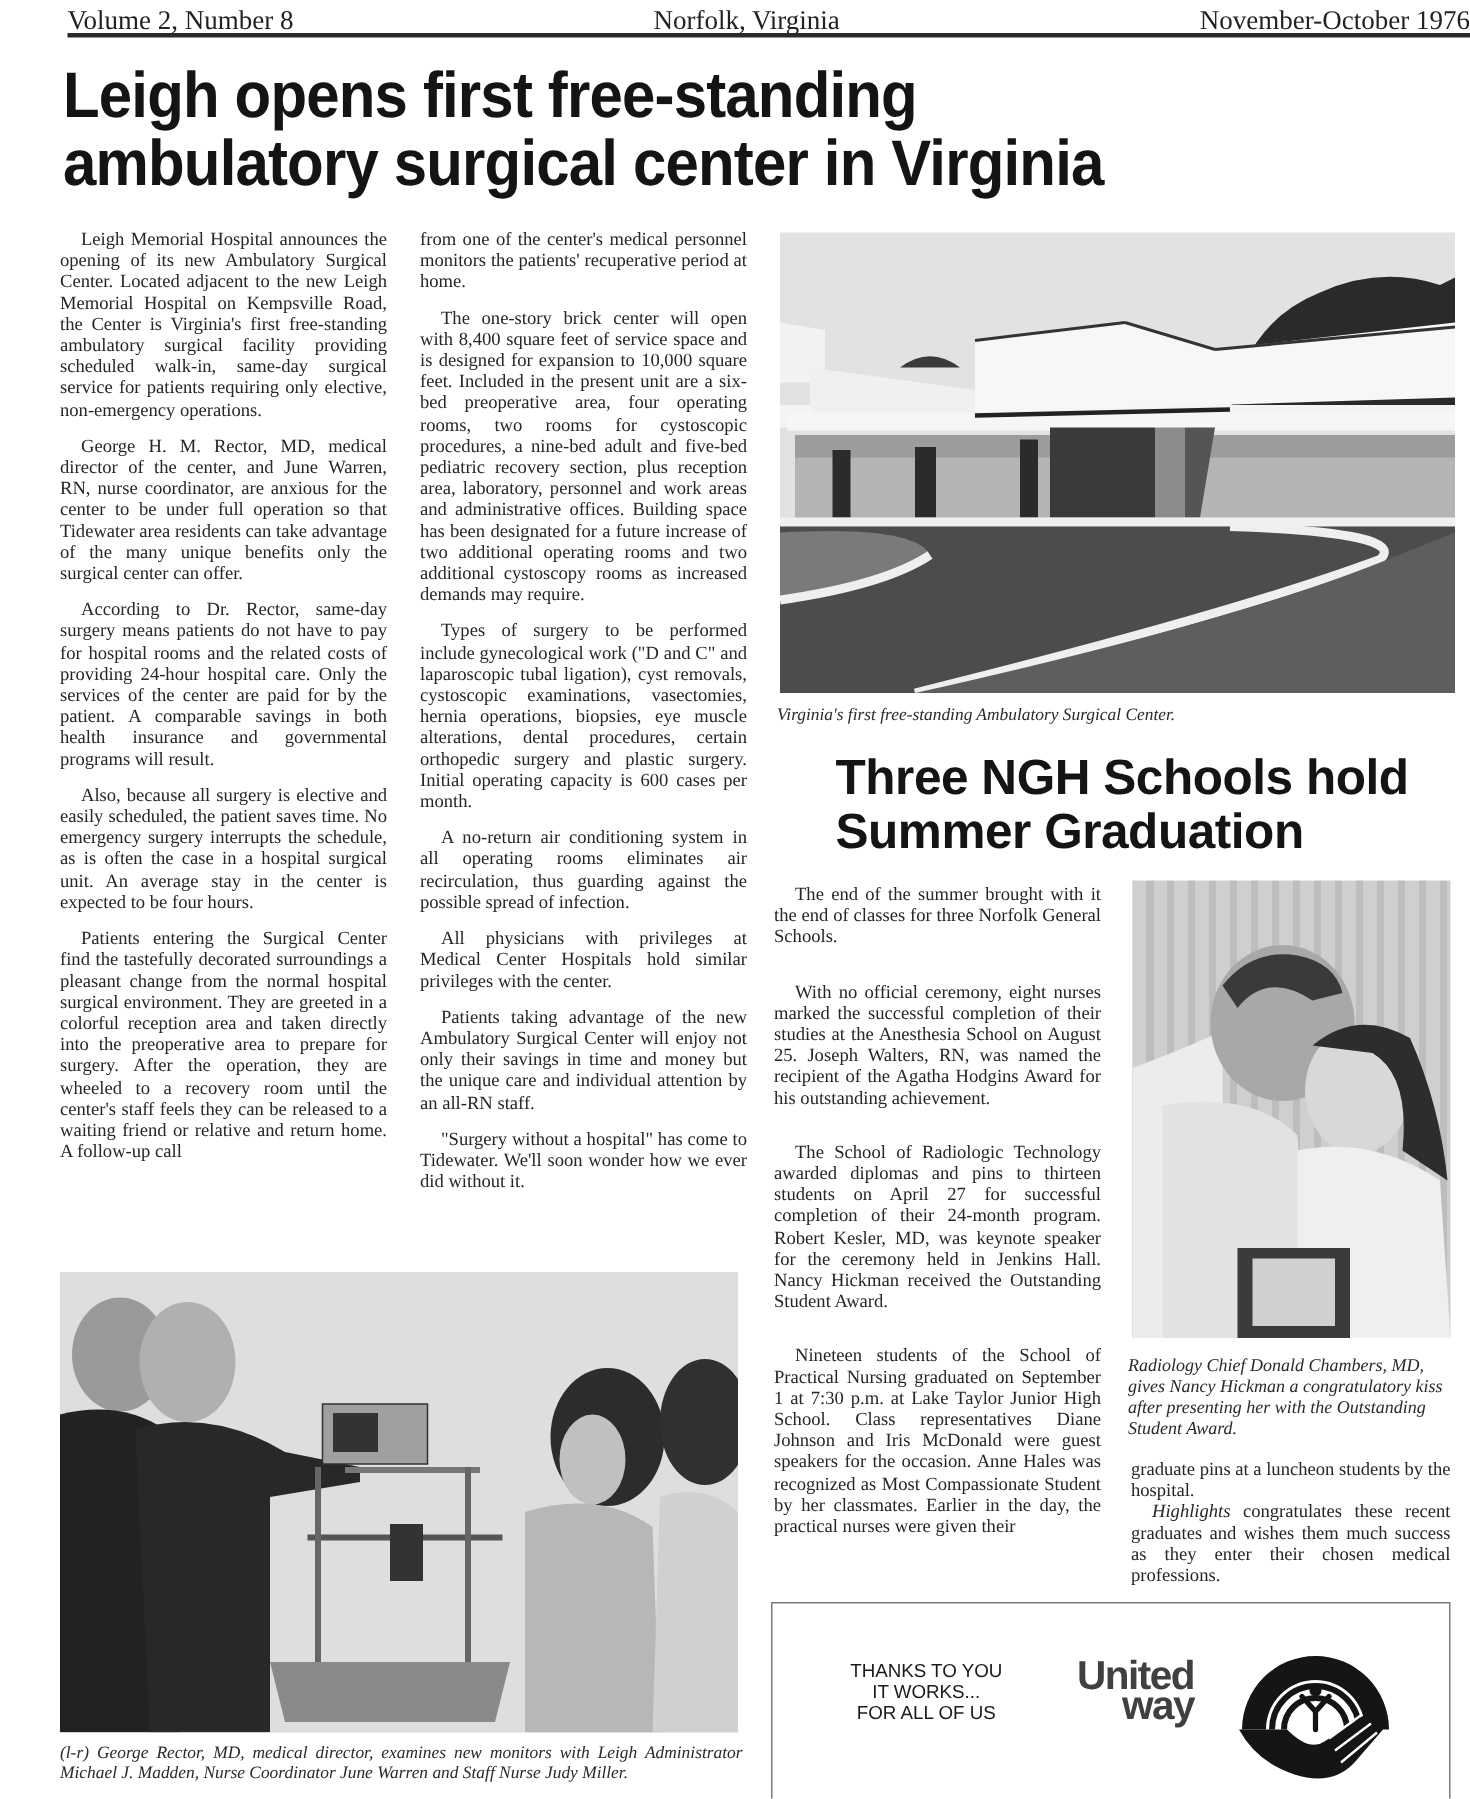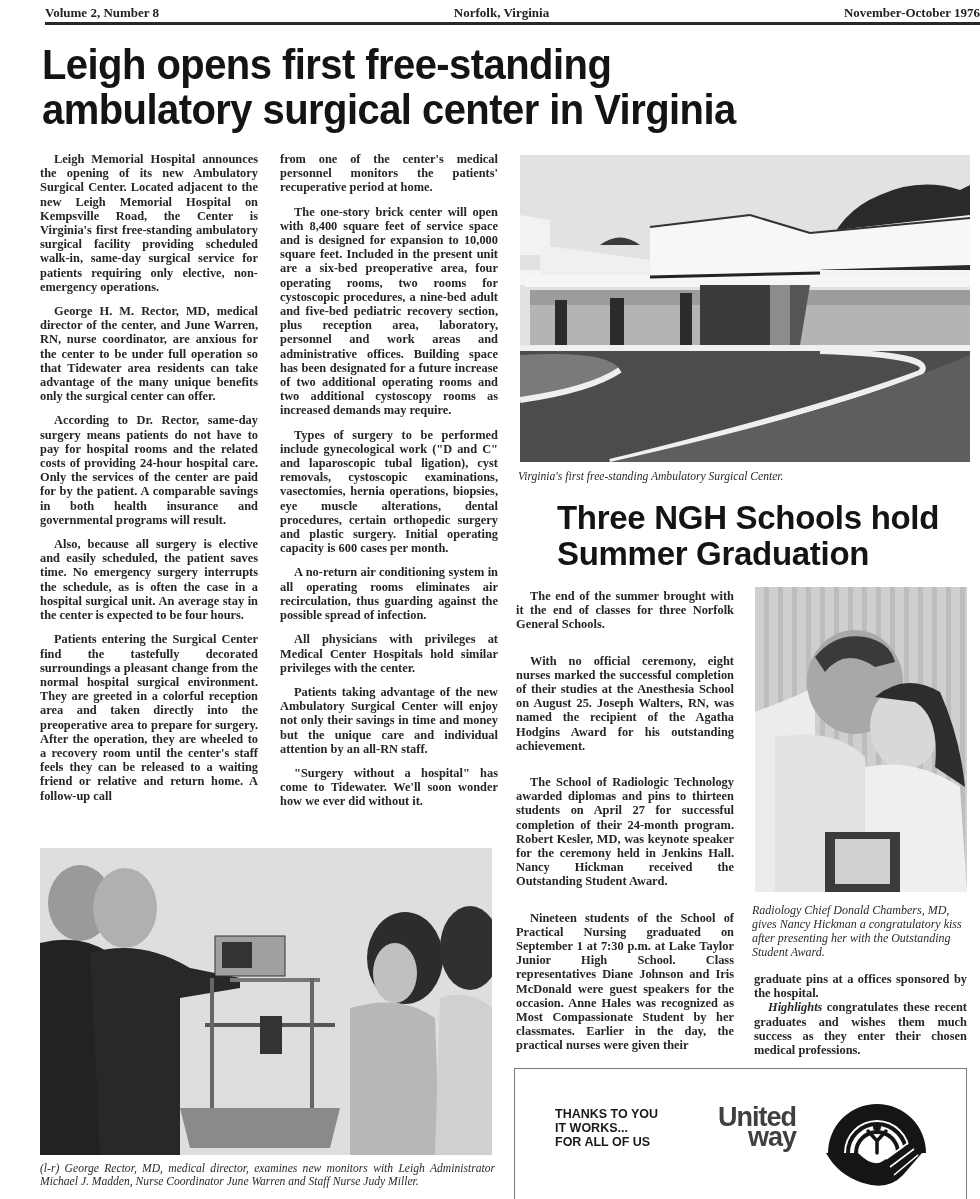--- a/index.html
+++ b/index.html
@@ -1,28 +1,28 @@
 <!DOCTYPE html>
 <html><head>
 <meta charset="utf-8">
 <style>
   * { box-sizing: border-box; margin: 0; padding: 0; }
   html, body { width: 980px; height: 1199px; background: #ffffff; overflow: hidden; }
   body { position: relative; font-family: "Liberation Serif", "DejaVu Serif", serif; color: #1c1c1c; }
 
   .masthead { position: absolute; left: 45px; top: 3px; width: 935px; height: 20px;
     display: flex; justify-content: space-between; align-items: center;
-    font-family: "Liberation Serif", serif; font-weight: bold; font-size: 13px; color: #222; }
+    font-family: "Liberation Serif", serif; font-weight: normal; font-size: 18px; color: #222; }
   .rule { position: absolute; left: 45px; top: 22px; width: 935px; height: 3px; background: #2a2a2a; }
 
   .headline { position: absolute; left: 42px; top: 42px; width: 900px;
     font-family: "Liberation Sans", "DejaVu Sans", sans-serif; font-weight: bold;
     font-size: 43px; line-height: 45px; letter-spacing: -0.6px; color: #141414; transform: scaleX(0.93); transform-origin: left top; }
 
-  .col { position: absolute; font-size: 12.4px; line-height: 14.2px; text-align: justify; color: #262626; font-weight: bold; }
+  .col { position: absolute; font-size: 12.4px; line-height: 14.2px; text-align: justify; color: #262626; }
   .col p { text-indent: 14px; margin-bottom: 10px; hyphens: auto; }
   .col1 { left: 40px; top: 152px; width: 218px; }
   .col2 { left: 280px; top: 152px; width: 218px; }
   .col3 { left: 516px; top: 589px; width: 218px; }
   .col4 { left: 754px; top: 972px; width: 213px; }
   .col3 p { margin-bottom: 22px; }
   .col4 p { margin-bottom: 0; }
 
   .photo { position: absolute; overflow: hidden; }
   .photo-building { left: 520px; top: 155px; width: 450px; height: 307px; background: linear-gradient(#e7e7e7 0%, #d7d7d7 25%, #cfcfcf 30%); }
@@ -32,22 +32,22 @@
   .caption { position: absolute; font-style: italic; font-size: 11.6px; line-height: 13px; color: #2a2a2a; }
   .cap-building { left: 518px; top: 470px; width: 460px; }
   .cap-group { left: 40px; top: 1162px; width: 455px; text-align: justify; }
   .cap-kiss { left: 752px; top: 903px; width: 218px; font-size: 12px; line-height: 14px; }
 
   .headline2 { position: absolute; left: 517px; top: 500px; width: 460px;
     font-family: "Liberation Sans", "DejaVu Sans", sans-serif; font-weight: bold;
     font-size: 33px; line-height: 36px; color: #141414; letter-spacing: -0.3px; margin-left: 40px; }
 
   .ad-box { position: absolute; left: 514px; top: 1068px; width: 453px; height: 140px; border: 1px solid #7a7a7a; }
-  .ad-text { position: absolute; left: 40px; top: 38px; width: 125px; 
-    font-family: "Liberation Sans", sans-serif; font-weight: bold; font-size: 12.5px; line-height: 14px; color: #1a1a1a; }
+  .ad-text { position: absolute; left: 40px; top: 38px; width: 125px; text-align: center;
+    font-family: "Liberation Sans", sans-serif; font-weight: normal; font-size: 12.5px; line-height: 14px; color: #1a1a1a; }
   .ad-logo-text { position: absolute; left: 203px; top: 38px; text-align: right;
     font-family: "Liberation Sans", sans-serif; font-weight: bold; font-size: 27px; line-height: 20px; color: #404040; letter-spacing: -1px; }
   .ad-logo-text span { display: block; }
   .ad-logo-icon { position: absolute; left: 303px; top: 14px; width: 118px; height: 110px; }
 </style>
 </head>
 <body>
 
 <div class="masthead">
   <span>Volume 2, Number 8</span>
@@ -132,21 +132,21 @@
     <path d="M120 110 Q150 85 185 105 Q205 150 210 200 L180 180 Q185 130 160 115 Z" fill="#2d2d2d"></path>
     <path d="M20 150 Q80 140 110 170 L120 305 L20 305 Z" fill="#e2e2e2"></path>
     <path d="M110 180 Q160 170 205 200 L212 305 L110 305 Z" fill="#efefef"></path>
     <rect x="70" y="245" width="75" height="60" fill="#3b3b3b"></rect>
     <rect x="80" y="252" width="55" height="45" fill="#d0d0d0"></rect>
   </svg>
 </div>
 <div class="caption cap-kiss">Radiology Chief Donald Chambers, MD, gives Nancy Hickman a congratulatory kiss after presenting her with the Outstanding Student Award.</div>
 
 <div class="col col4">
-  <p style="text-indent:0">graduate pins at a offices sponsored by the hospital.</p>
+  <p style="text-indent:0">graduate pins at a luncheon students by the hospital.</p>
   <p><i>Highlights</i><span> congratulates these recent graduates and wishes them much success as they enter their chosen medical professions.</span></p>
 </div>
 
 <div class="photo photo-group">
   <svg width="452" height="307" viewBox="0 0 452 307">
     <rect width="452" height="307" fill="#dedede"></rect>
     <ellipse cx="40" cy="55" rx="32" ry="38" fill="#9a9a9a"></ellipse>
     <ellipse cx="85" cy="60" rx="32" ry="40" fill="#b0b0b0"></ellipse>
     <path d="M0 95 Q40 85 70 105 L80 307 L0 307 Z" fill="#222"></path>
     <path d="M50 105 Q100 90 150 120 L200 130 L200 140 L140 150 L140 307 L60 307 Z" fill="#282828"></path>

